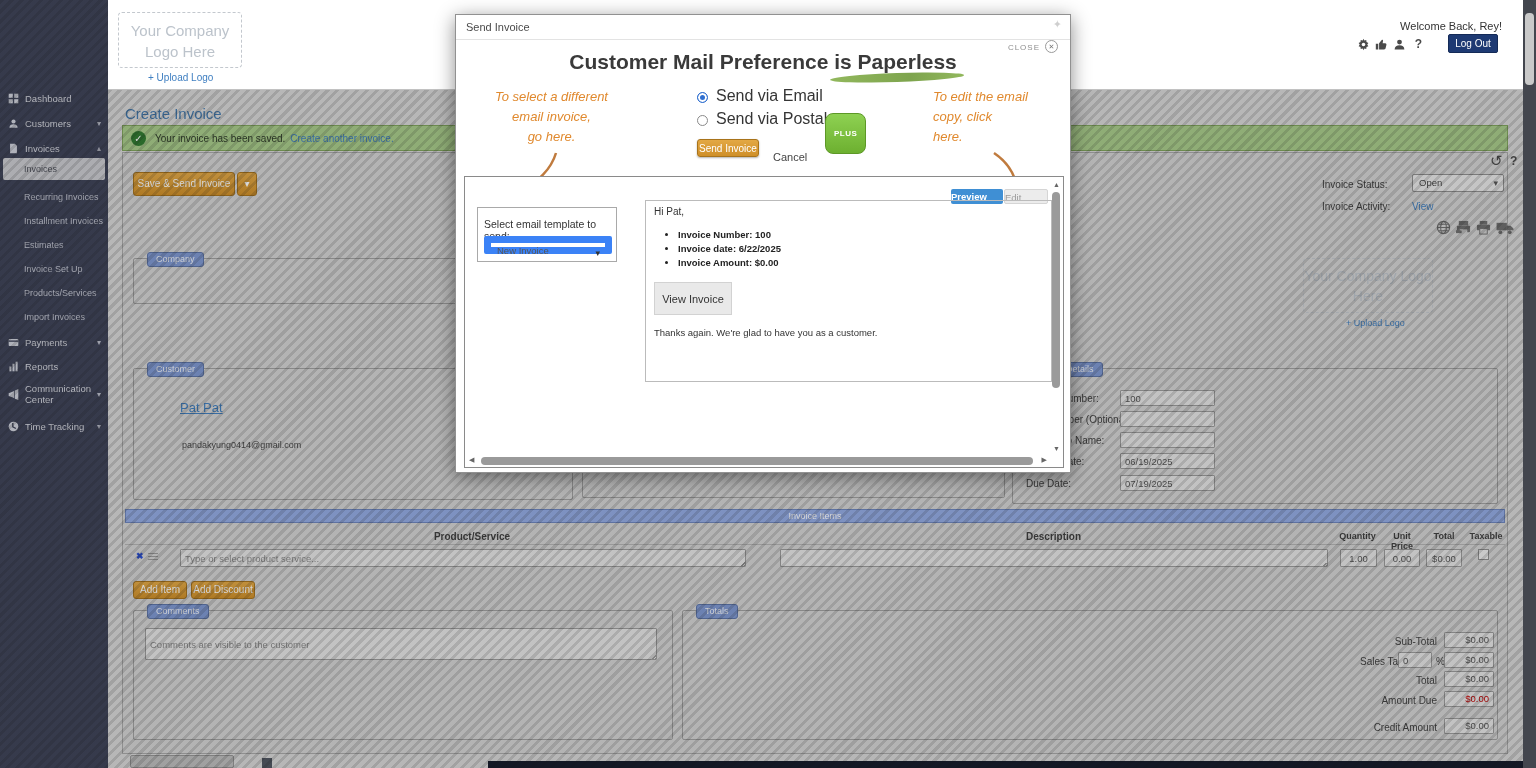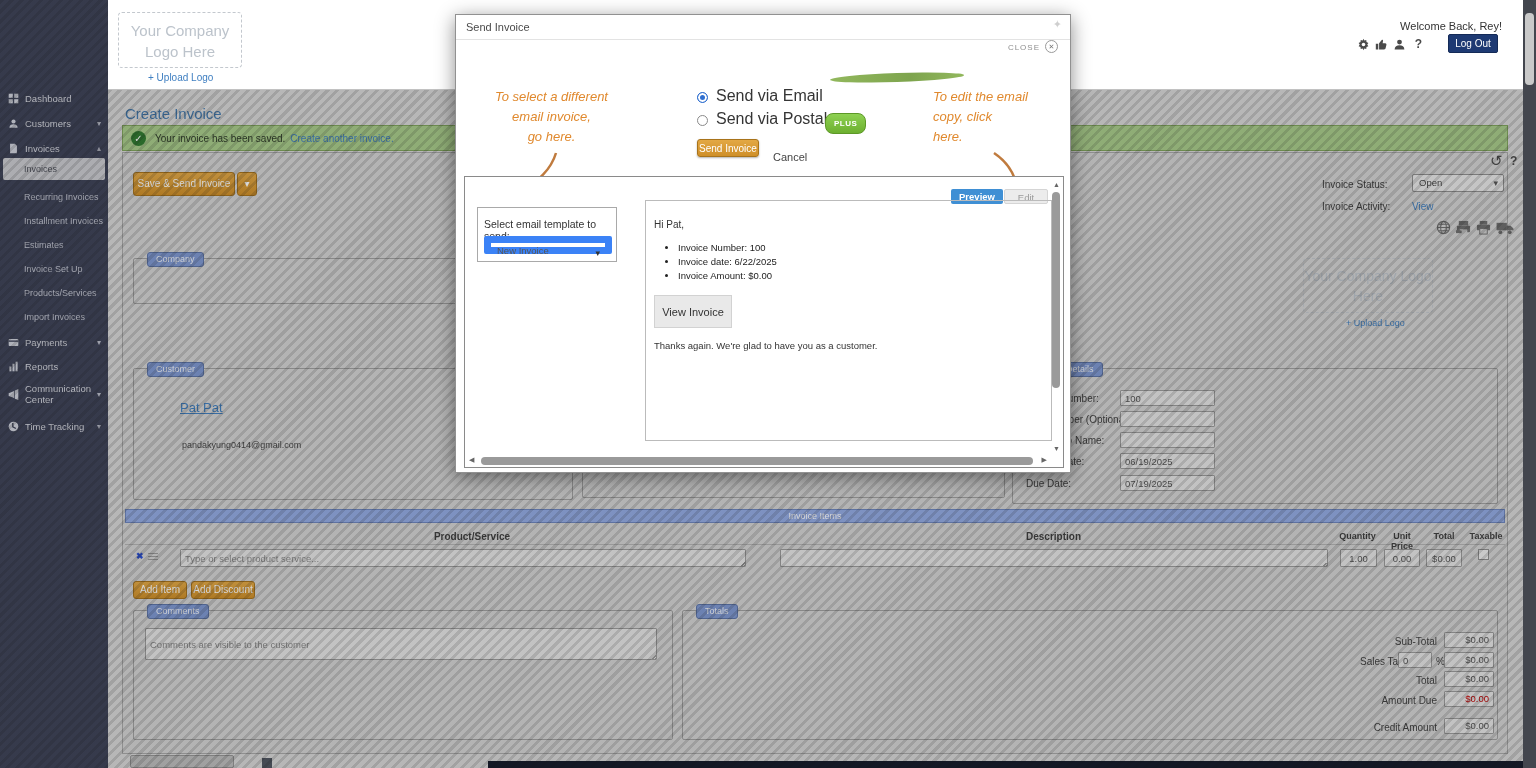--- a/index.html
+++ b/index.html
@@ -33,21 +33,21 @@
 .picon{position:absolute;width:17px;height:15px;color:#6e6e6e;cursor:pointer}
 .picon svg{width:100%;height:100%;fill:currentColor}
 
 #overlay{position:absolute;inset:0;z-index:40;pointer-events:none;background-image:repeating-linear-gradient(135deg,rgba(20,20,20,.28) 0px,rgba(20,20,20,.28) 3px,rgba(20,20,20,.17) 3px,rgba(20,20,20,.17) 7px)}
 
 #modal{position:absolute;left:455px;top:14px;width:616px;height:459px;background:#fff;border:1px solid #919191;box-shadow:0 4px 18px rgba(0,0,0,.45);z-index:100}
 .ann{position:absolute;font-family:Liberation Sans, sans-serif;font-style:italic;color:#e0892e;font-size:13px;line-height:20px}
 .radio{position:absolute;width:11px;height:11px;border-radius:50%;border:1px solid #8a8a8a;background:#fff;cursor:pointer}
 .radio.sel{background:#2f6fd0;border-color:#2f6fd0;box-shadow:inset 0 0 0 2px #fff}
 .rlabel{position:absolute;font-size:16px;color:#353535;font-weight:400;cursor:pointer}
-.tab{position:absolute;height:15px;font-size:9.5px;text-align:center;line-height:15px;border-radius:2px;cursor:pointer}
+.tab{position:absolute;height:15px;font-size:9.5px;line-height:15px;border-radius:2px;cursor:pointer}
 .sbar{background:#9a9a9a;border-radius:4px;position:absolute}
 .sarrow{position:absolute;font-size:7px;color:#666;line-height:8px;cursor:pointer}
 .mailp{font-size:10px;color:#333;line-height:15px}
 
 #vscroll{position:absolute;right:0;top:0;width:13px;height:768px;background:#43464e;z-index:70}
 #vscroll .thumb{position:absolute;left:2px;top:13px;width:9px;height:72px;background:#c9c9c9;border-radius:4px}
 .footer-bar{position:absolute;background:#141a2a;z-index:2}
 </style>
 </head>
 <body>
@@ -279,27 +279,28 @@
     <div class="thumb"></div>
   </div>
 
 <div id="modal">
   <div class="abs" style="left:10px;top:6px;font-size:11px;color:#4a4a4a">Send Invoice</div>
   <div class="abs" style="left:0;top:24px;width:100%;border-top:1px solid #e3e3e3"></div>
   <div class="abs" style="right:8px;top:3px;font-size:11px;color:#cfcfcf">✦</div>
   <div class="abs" style="right:30px;top:28px;font-size:8px;letter-spacing:1px;color:#8e8e8e;cursor:pointer">CLOSE</div>
   <div class="abs" style="right:12px;top:25px;width:13px;height:13px;border:1px solid #9a9a9a;border-radius:50%;font-size:7px;color:#777;text-align:center;line-height:12px;cursor:pointer">✕</div>
 
+  <div class="abs" style="left:0;top:35px;width:100%;text-align:center;font-size:21px;font-weight:600;color:#3a3a3a">Customer Mail Preference is Paperless</div>
   <div class="abs" style="left:374px;top:58px;width:134px;height:9px;background:linear-gradient(100deg,#86b04b,#6f9a3a 60%,#86b04b);border-radius:50%;transform:rotate(-2deg);opacity:.9"></div>
 
   <div class="radio sel" style="left:241px;top:77px"></div>
   <div class="rlabel" style="left:260px;top:72px">Send via Email</div>
   <div class="radio" style="left:241px;top:100px"></div>
   <div class="rlabel" style="left:260px;top:95px">Send via Postal</div>
-  <div class="abs" style="left:369px;top:98px;background:linear-gradient(#8ed152,#6db030);border:1px solid #5d9827;border-radius:8px;color:#fff;font-size:8px;font-weight:bold;padding:5px 8px;letter-spacing:.5px">PLUS</div>
+  <div class="abs" style="left:369px;top:98px;background:linear-gradient(#8ed152,#6db030);border:1px solid #5d9827;border-radius:8px;color:#fff;font-size:8px;font-weight:bold;padding:15px 8px;letter-spacing:.5px">PLUS</div>
 
   <div class="obtn" style="left:241px;top:124px;width:62px;height:18px;line-height:17px;box-shadow:0 1px 2px rgba(0,0,0,.3)">Send Invoice</div>
   <div class="abs" style="left:317px;top:136px;font-size:11px;color:#444;cursor:pointer">Cancel</div>
 
   <div class="ann" style="left:18px;top:72px;width:155px;text-align:center">
     <div>To select a different</div>
     <div>email invoice,</div>
     <div>go here.</div>
   </div>
   <div class="ann" style="left:477px;top:72px;width:120px">
@@ -319,23 +320,23 @@
     <div class="tab" style="right:15px;top:12px;width:44px;background:#ececec;color:#9a9a9a;border:1px solid #d5d5d5">Edit</div>
 
     <div class="abs" style="left:12px;top:30px;width:140px;height:55px;border:1px solid #a9a9a9;background:#fff">
       <div class="abs" style="left:6px;top:10px;font-size:10.5px;color:#333">Select email template to send:</div>
       <div class="abs" style="left:6px;top:28px;width:128px;height:18px;border:7px solid #3b82f6;border-radius:2px;font-size:9.5px;color:#555;line-height:16px;padding-left:6px;cursor:pointer">
         <span>New Invoice</span>
         <span style="position:absolute;right:5px;top:2px;font-size:9px;color:#333">▾</span>
       </div>
     </div>
 
-    <div class="abs" style="left:180px;top:23px;width:407px;height:241px;border:1px solid #bbb;padding:16px 8px;overflow:hidden">
+    <div class="abs" style="left:180px;top:23px;width:407px;height:182px;border:1px solid #bbb;padding:3px 8px;overflow:hidden">
       <div class="mailp">Hi Pat,</div>
-      <ul style="margin:9px 0 12px 24px;font-size:9.5px;color:#222;font-weight:normal;line-height:14px">
+      <ul style="margin:9px 0 12px 24px;font-size:9.5px;color:#222;font-weight:bold;line-height:14px">
         <li>Invoice Number: 100</li>
         <li>Invoice date: 6/22/2025</li>
         <li>Invoice Amount: $0.00</li>
       </ul>
       <div style="margin-top:10px;width:78px;height:33px;background:#e9e9e9;border:1px solid #d2d2d2;font-size:11px;color:#333;text-align:center;line-height:32px;cursor:pointer">View Invoice</div>
       <div class="mailp" style="margin-top:10px;font-size:9.5px">Thanks again. We're glad to have you as a customer.</div>
 
     </div>
 
     <div class="sarrow" style="right:3px;top:4px">▲</div>

